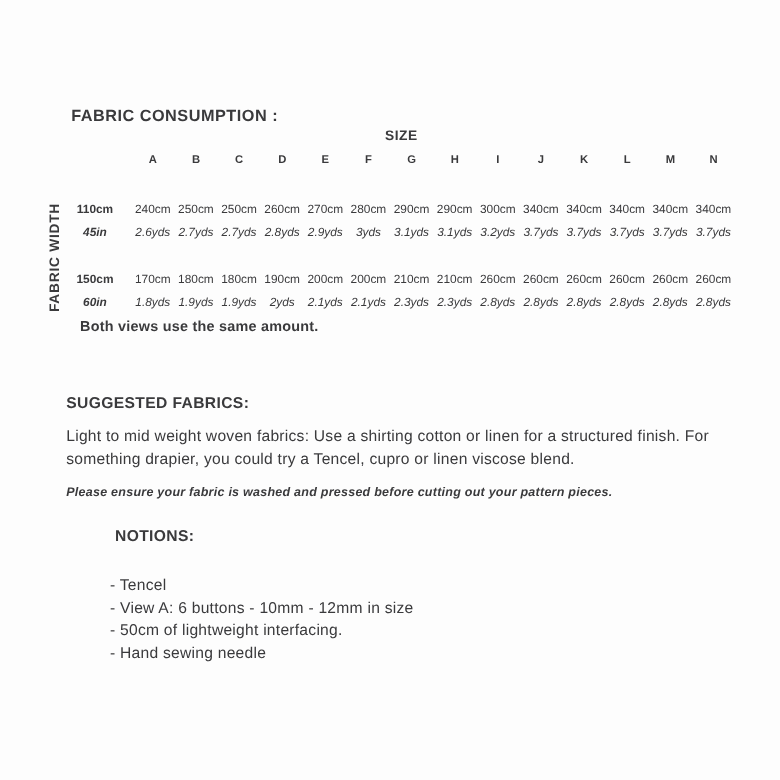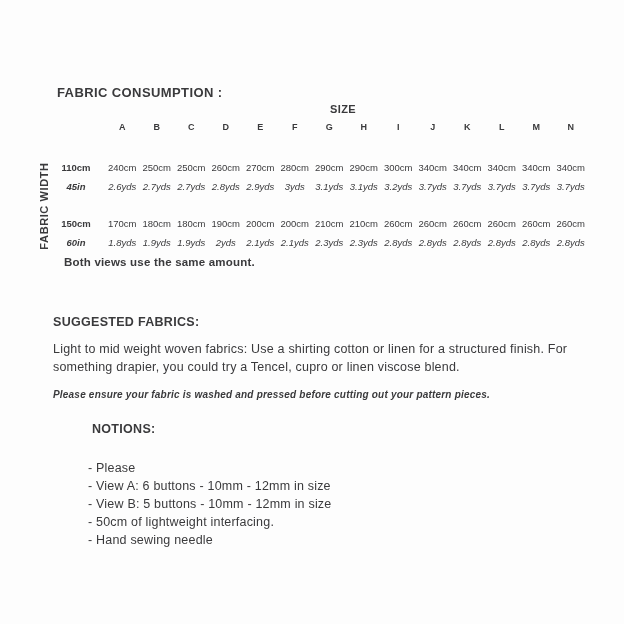--- a/index.html
+++ b/index.html
@@ -10,21 +10,21 @@
     color:#3a3a3c;
     position:relative;
     overflow:hidden;
   }
   .abs{position:absolute;}
   .doc-title{
     left:57px;top:85px;
     font-size:13px;font-weight:bold;letter-spacing:.4px;
   }
   .size-header{
-    left:330px;top:103px;
+    left:308px;top:103px;
     font-size:11px;font-weight:bold;letter-spacing:.4px;
   }
   .fabric-width{
     left:44px;top:206px;
     transform:translate(-50%,-50%) rotate(-90deg);
     white-space:nowrap;
     font-size:11px;font-weight:bold;letter-spacing:.6px;
   }
   .trow-grid{
     left:47px;
@@ -171,18 +171,17 @@
 
 <div class="abs table-note">Both views use the same amount.</div>
 
 <div class="abs section-heading h-fabrics">SUGGESTED FABRICS:</div>
 <div class="abs body-text">Light to mid weight woven fabrics: Use a shirting cotton or linen for a structured finish. For
 something drapier, you could try a Tencel, cupro or linen viscose blend.</div>
 <div class="abs wash-note">Please ensure your fabric is washed and pressed before cutting out your pattern pieces.</div>
 
 <div class="abs section-heading h-notions">NOTIONS:</div>
 <ul class="abs notions-list">
-  <li>- Please</li>
+  <li>- Tencel</li>
   <li>- View A: 6 buttons - 10mm - 12mm in size</li>
-  <li>- View B: 5 buttons - 10mm - 12mm in size</li>
   <li>- 50cm of lightweight interfacing.</li>
   <li>- Hand sewing needle</li>
 </ul>
 
 </body></html>

